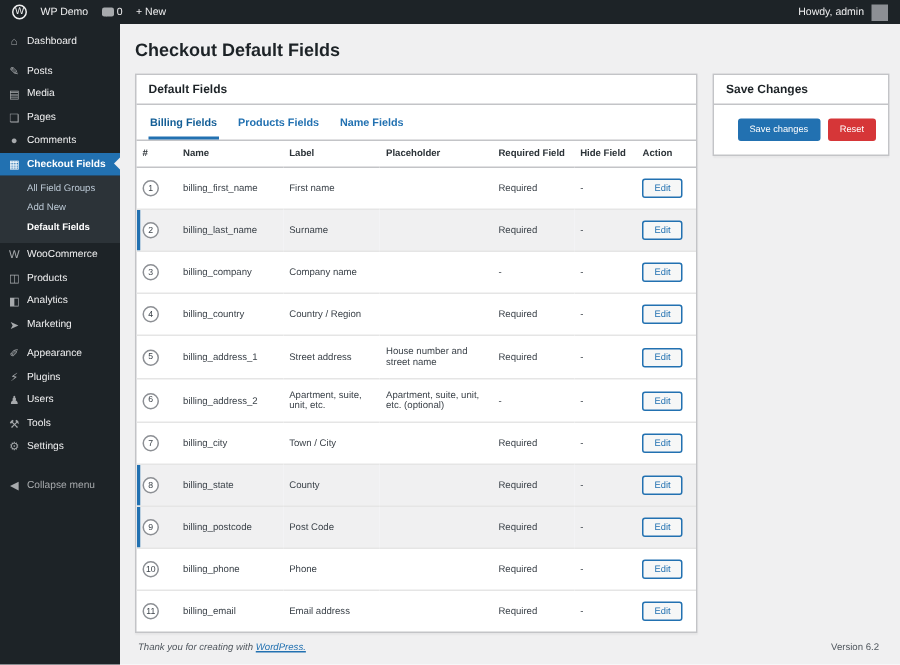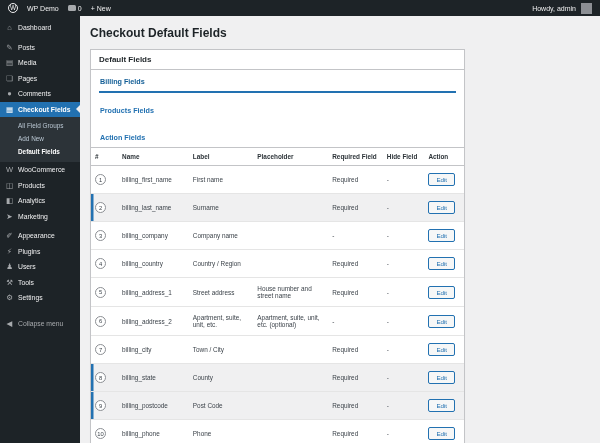--- a/index.html
+++ b/index.html
@@ -62,21 +62,21 @@
   }
   .page-title { font-size:12px; font-weight:600; color:#1d2327; margin:2px 0 9px 0; }
   .columns { display:flex; gap:10px; align-items:flex-start; flex:1 1 auto; }
   .box { background:#fff; border:1px solid #c3c4c7; box-shadow:0 1px 1px rgba(0,0,0,.04); }
   .main-box { width:375px; flex:none; }
   .side-box { width:118px; flex:none; }
   .box-header {
     padding:5px 8px; font-size:8px; font-weight:600; color:#1d2327;
     border-bottom:1px solid #c3c4c7;
   }
-  .tabs { display:flex; gap:12px; padding:6px 8px 0 8px; border-bottom:1px solid #c3c4c7;flex-direction:column; }
+  .tabs { display:flex; gap:12px; padding:6px 8px 0 8px; border-bottom:1px solid #c3c4c7; }
   .tab {
     font-size:7.2px; font-weight:600; color:#2271b1; text-decoration:none;
     padding:1px 1px 5px 1px; cursor:pointer;
   }
   .tab.active { color:#135e96; border-bottom:2px solid #2271b1; }
   
   .fields-table { width:100%; border-collapse:collapse; font-size:6.4px; color:#3c434a; }
   .fields-table th {
     text-align:left; font-weight:600; color:#2c3338; font-size:6.4px;
     padding:5px 4px; border-bottom:1px solid #c3c4c7; white-space:nowrap;
@@ -217,21 +217,21 @@
 
 <div class="content">
   <h1 class="page-title">Checkout Default Fields</h1>
 
   <div class="columns">
     <div class="box main-box">
       <div class="box-header">Default Fields</div>
       <div class="tabs">
           <a class="tab active">Billing Fields</a>
           <a class="tab">Products Fields</a>
-          <a class="tab">Action Fields</a>
+          <a class="tab">Name Fields</a>
         </div>
       <table class="fields-table">
         <thead>
           <tr>
               <th>#</th>
               <th>Name</th>
               <th>Label</th>
               <th>Placeholder</th>
               <th>Required Field</th>
               <th>Hide Field</th>
@@ -335,20 +335,27 @@
     <td>Email address</td>
     <td></td>
     <td>Required</td>
     <td>-</td>
     <td><button class="btn-edit">Edit</button></td>
   </tr>
           </tbody>
       </table>
     </div>
 
+    <div class="box side-box">
+      <div class="box-header">Save Changes</div>
+      <div class="side-box-body">
+        <button class="btn-primary">Save changes</button>
+        <button class="btn-danger">Reset</button>
+      </div>
+    </div>
   </div>
 
   <div class="footer">
     <span class="thanks">
       <span>Thank you for creating with</span>
       <a>WordPress.</a>
     </span>
     <span class="version">Version 6.2</span>
   </div>
 </div>

